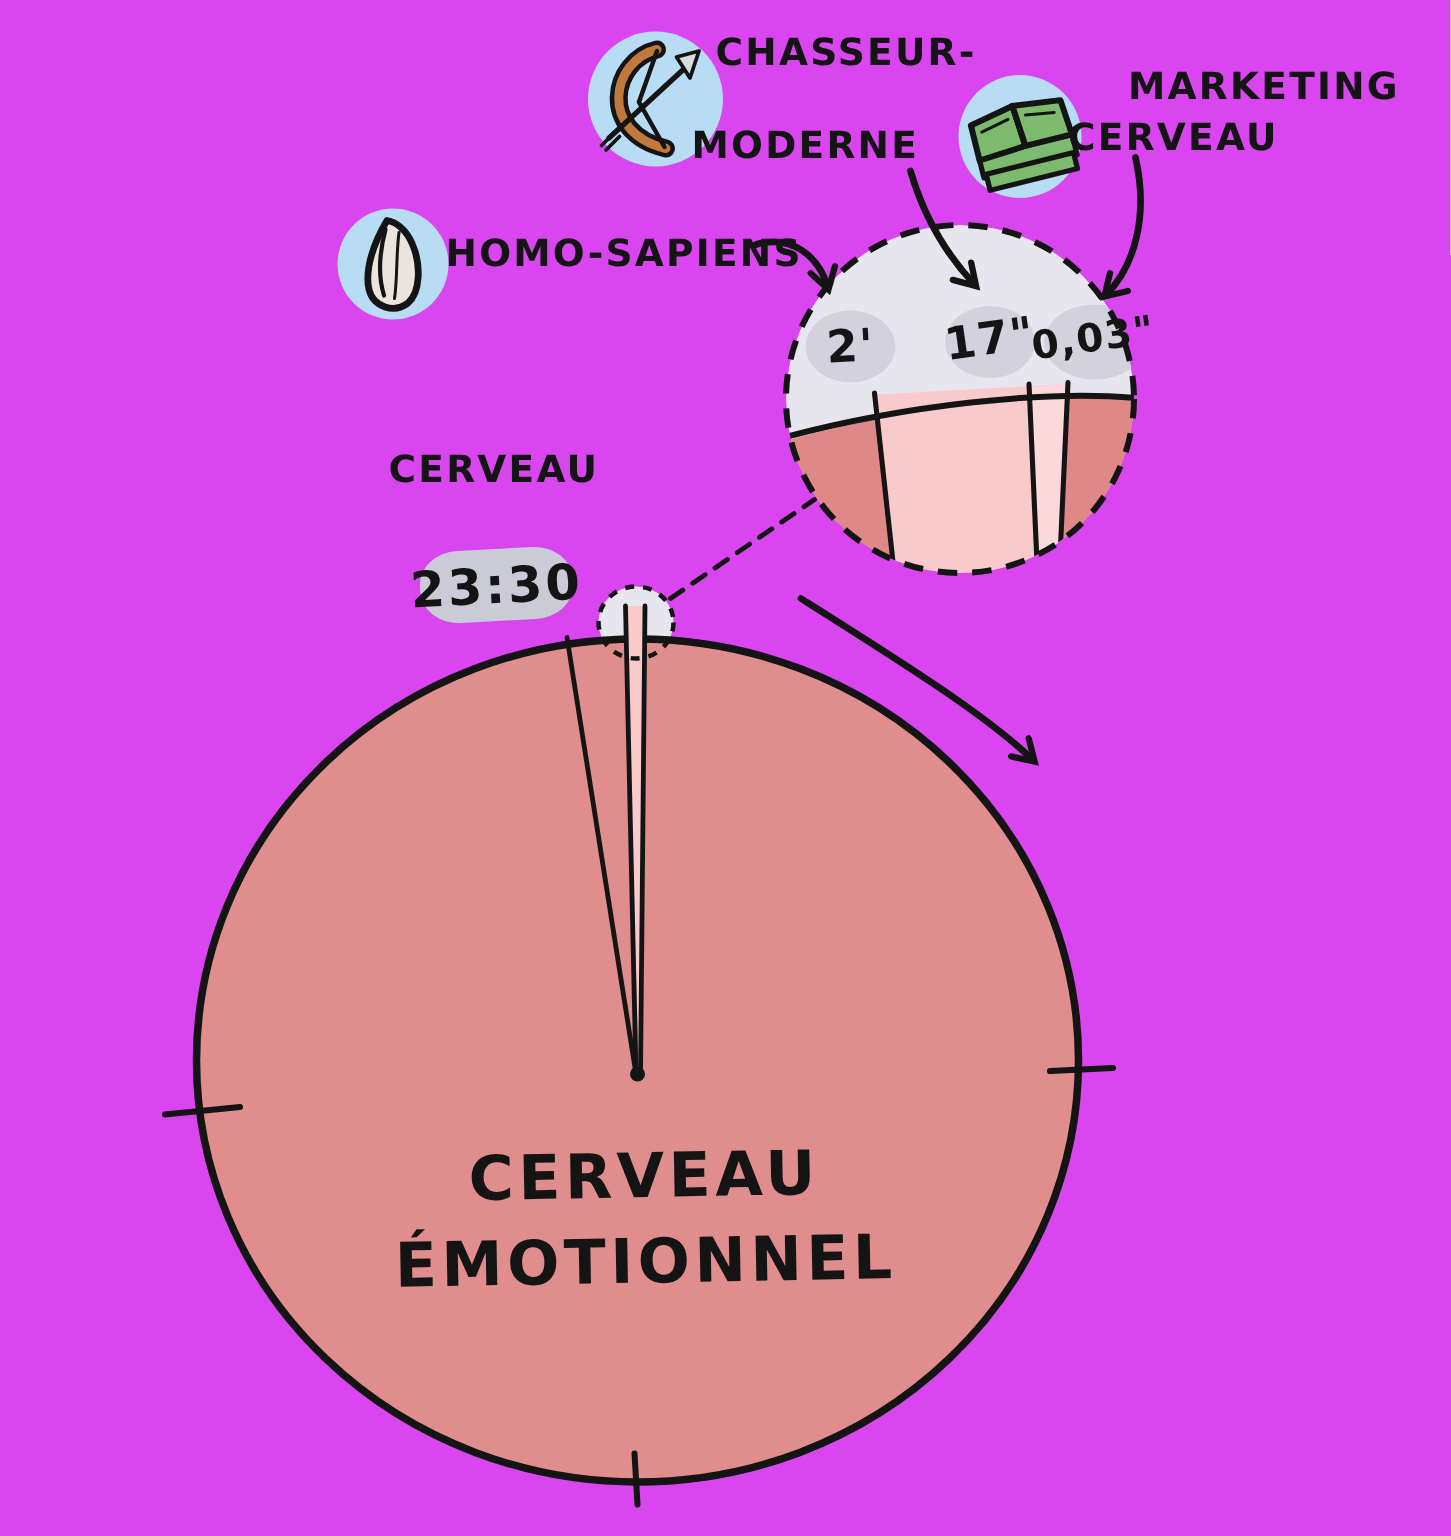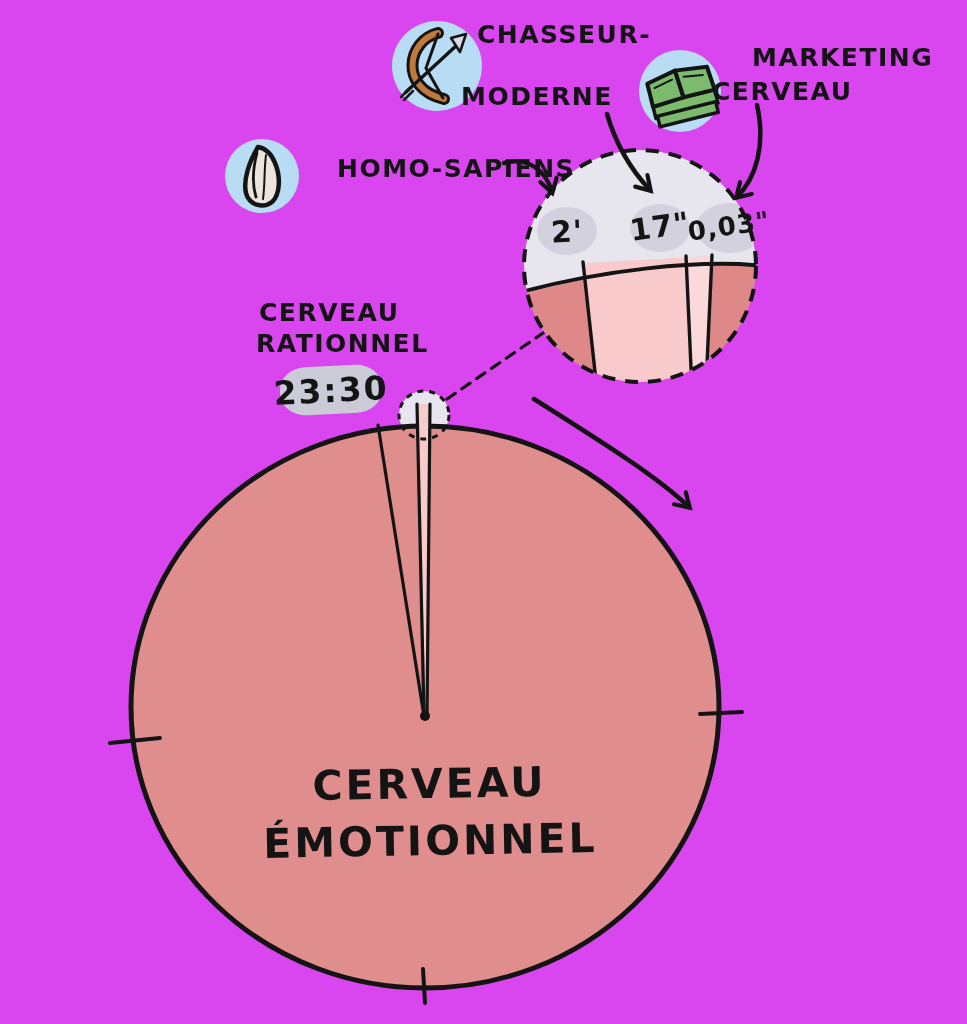--- a/index.html
+++ b/index.html
@@ -136,24 +136,23 @@
       </g>
     </g>
   </svg>
 
   <div class="lbl lbl-sm" style="left:477px;top:22px;">CHASSEUR-</div>
   <div class="lbl lbl-sm" style="left:461px;top:84px;">MODERNE</div>
 
   <div class="lbl lbl-sm" style="left:752px;top:45px;">MARKETING</div>
   <div class="lbl lbl-sm" style="left:712px;top:79px;">CERVEAU</div>
 
-  <div class="lbl lbl-sm" style="left:297px;top:156px;margin-left:40px;">HOMO-SAPIENS</div>
+  <div class="lbl lbl-sm" style="left:297px;top:156px;">HOMO-SAPIENS</div>
 
   <div class="lbl lbl-rational" style="left:259px;top:300px;">CERVEAU</div>
-  <div class="lbl lbl-rational" style="left:256px;top:331px;">RATIONNEL</div>
 
   <div class="badge">
     <span class="badge-text">23:30</span>
   </div>
 
   <div class="zoomval" style="left:527px;top:214px;width:80px;transform:rotate(-3deg);">2'</div>
   <div class="zoomval" style="left:620px;top:209px;width:80px;transform:rotate(-8deg);">17"</div>
   <div class="zoomval" style="left:683px;top:211px;width:92px;font-size:26px;transform:rotate(-8deg);">0,03"</div>
 
   <div class="emotional">

